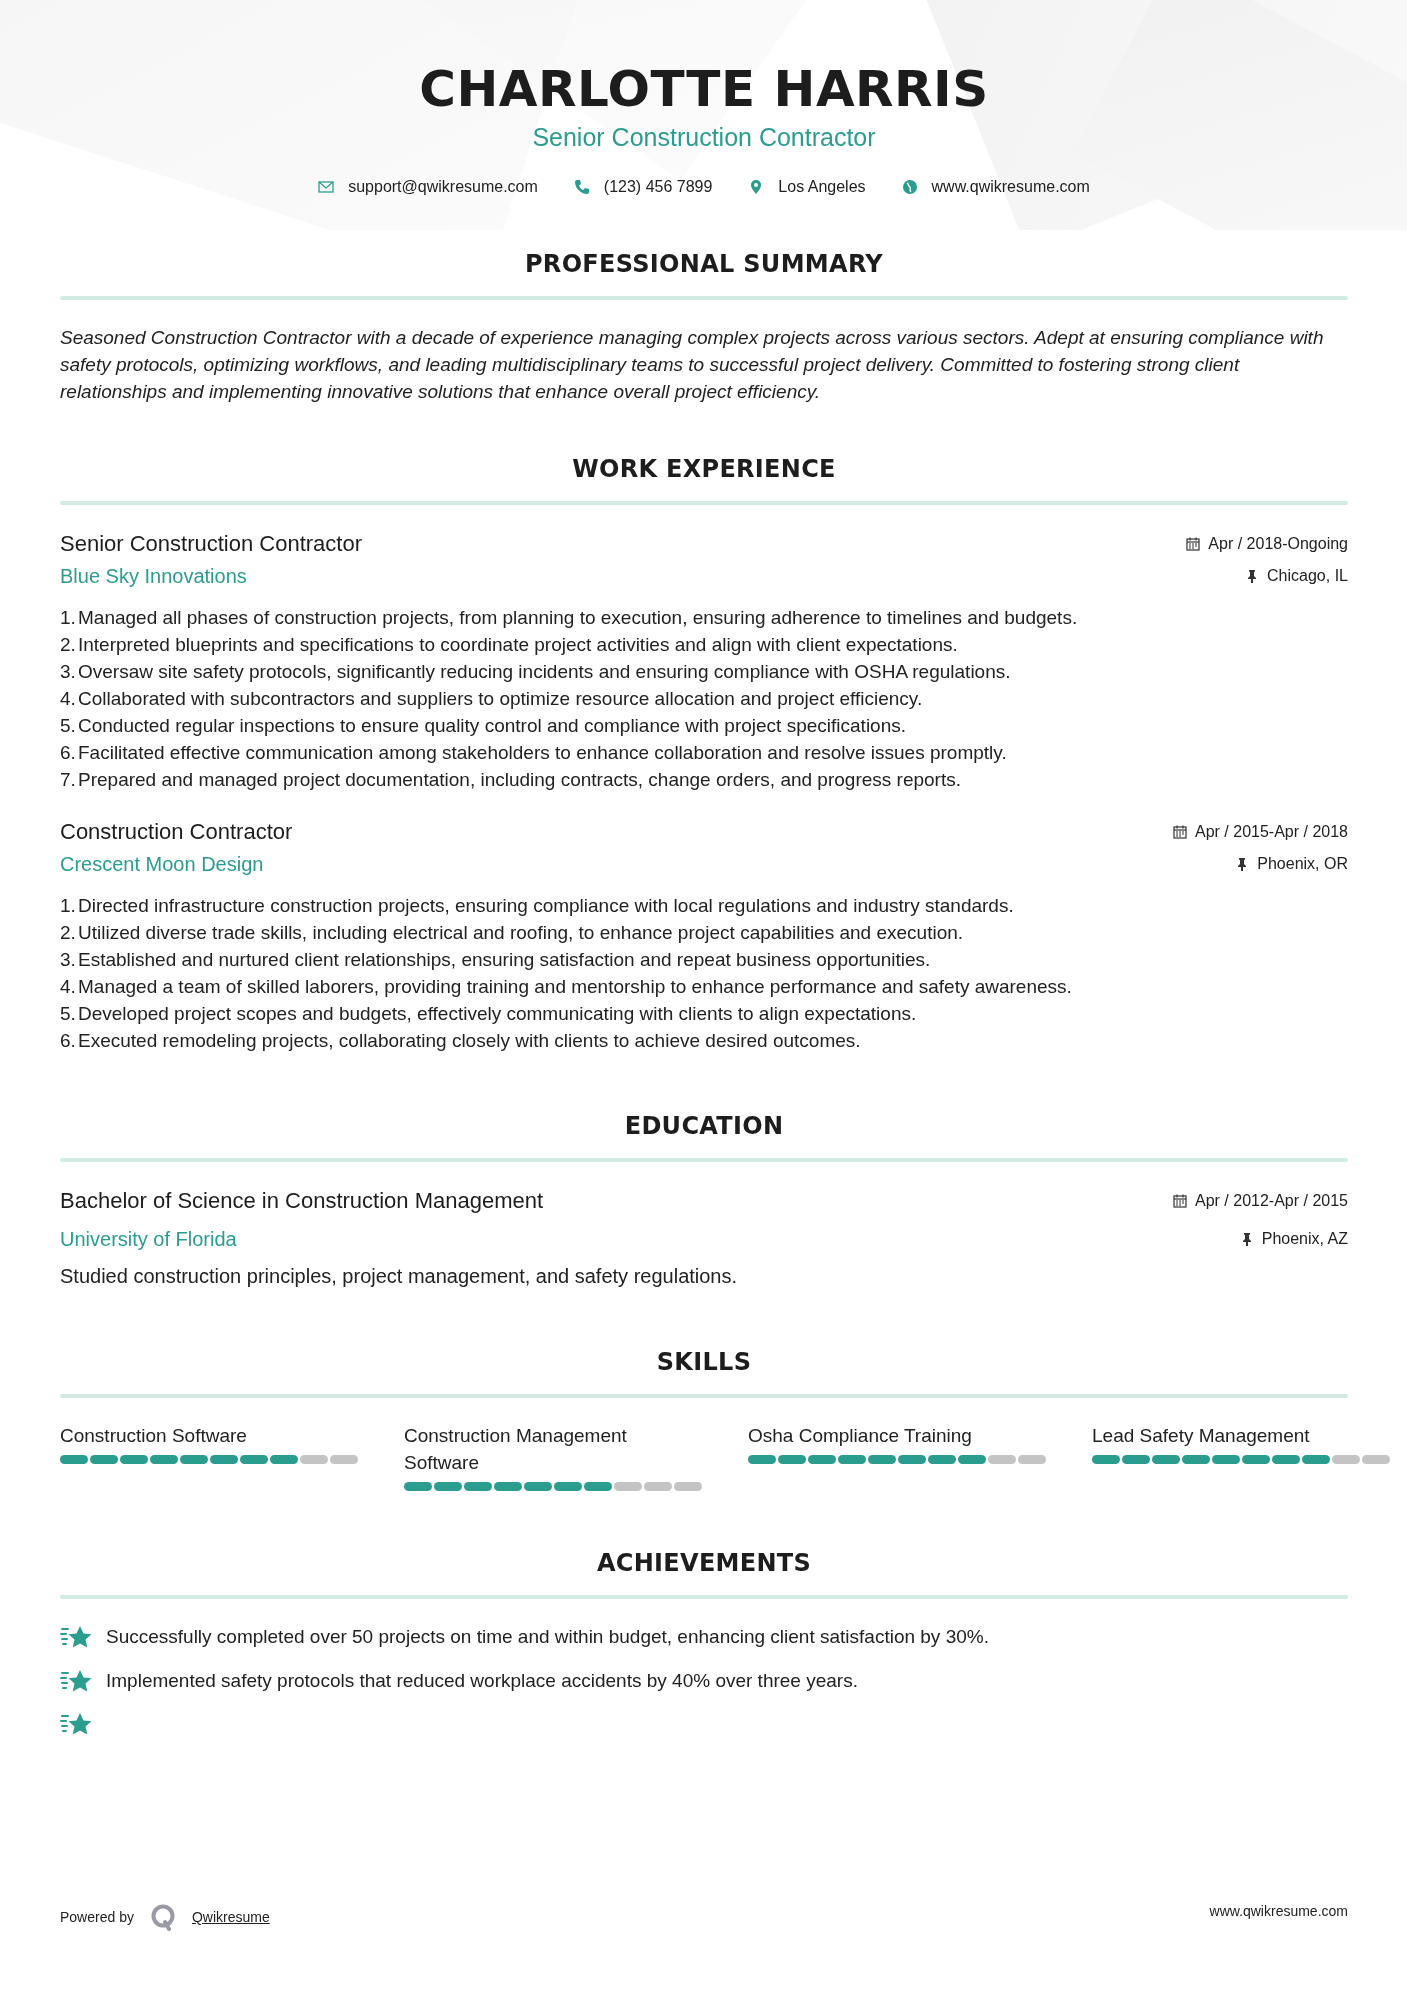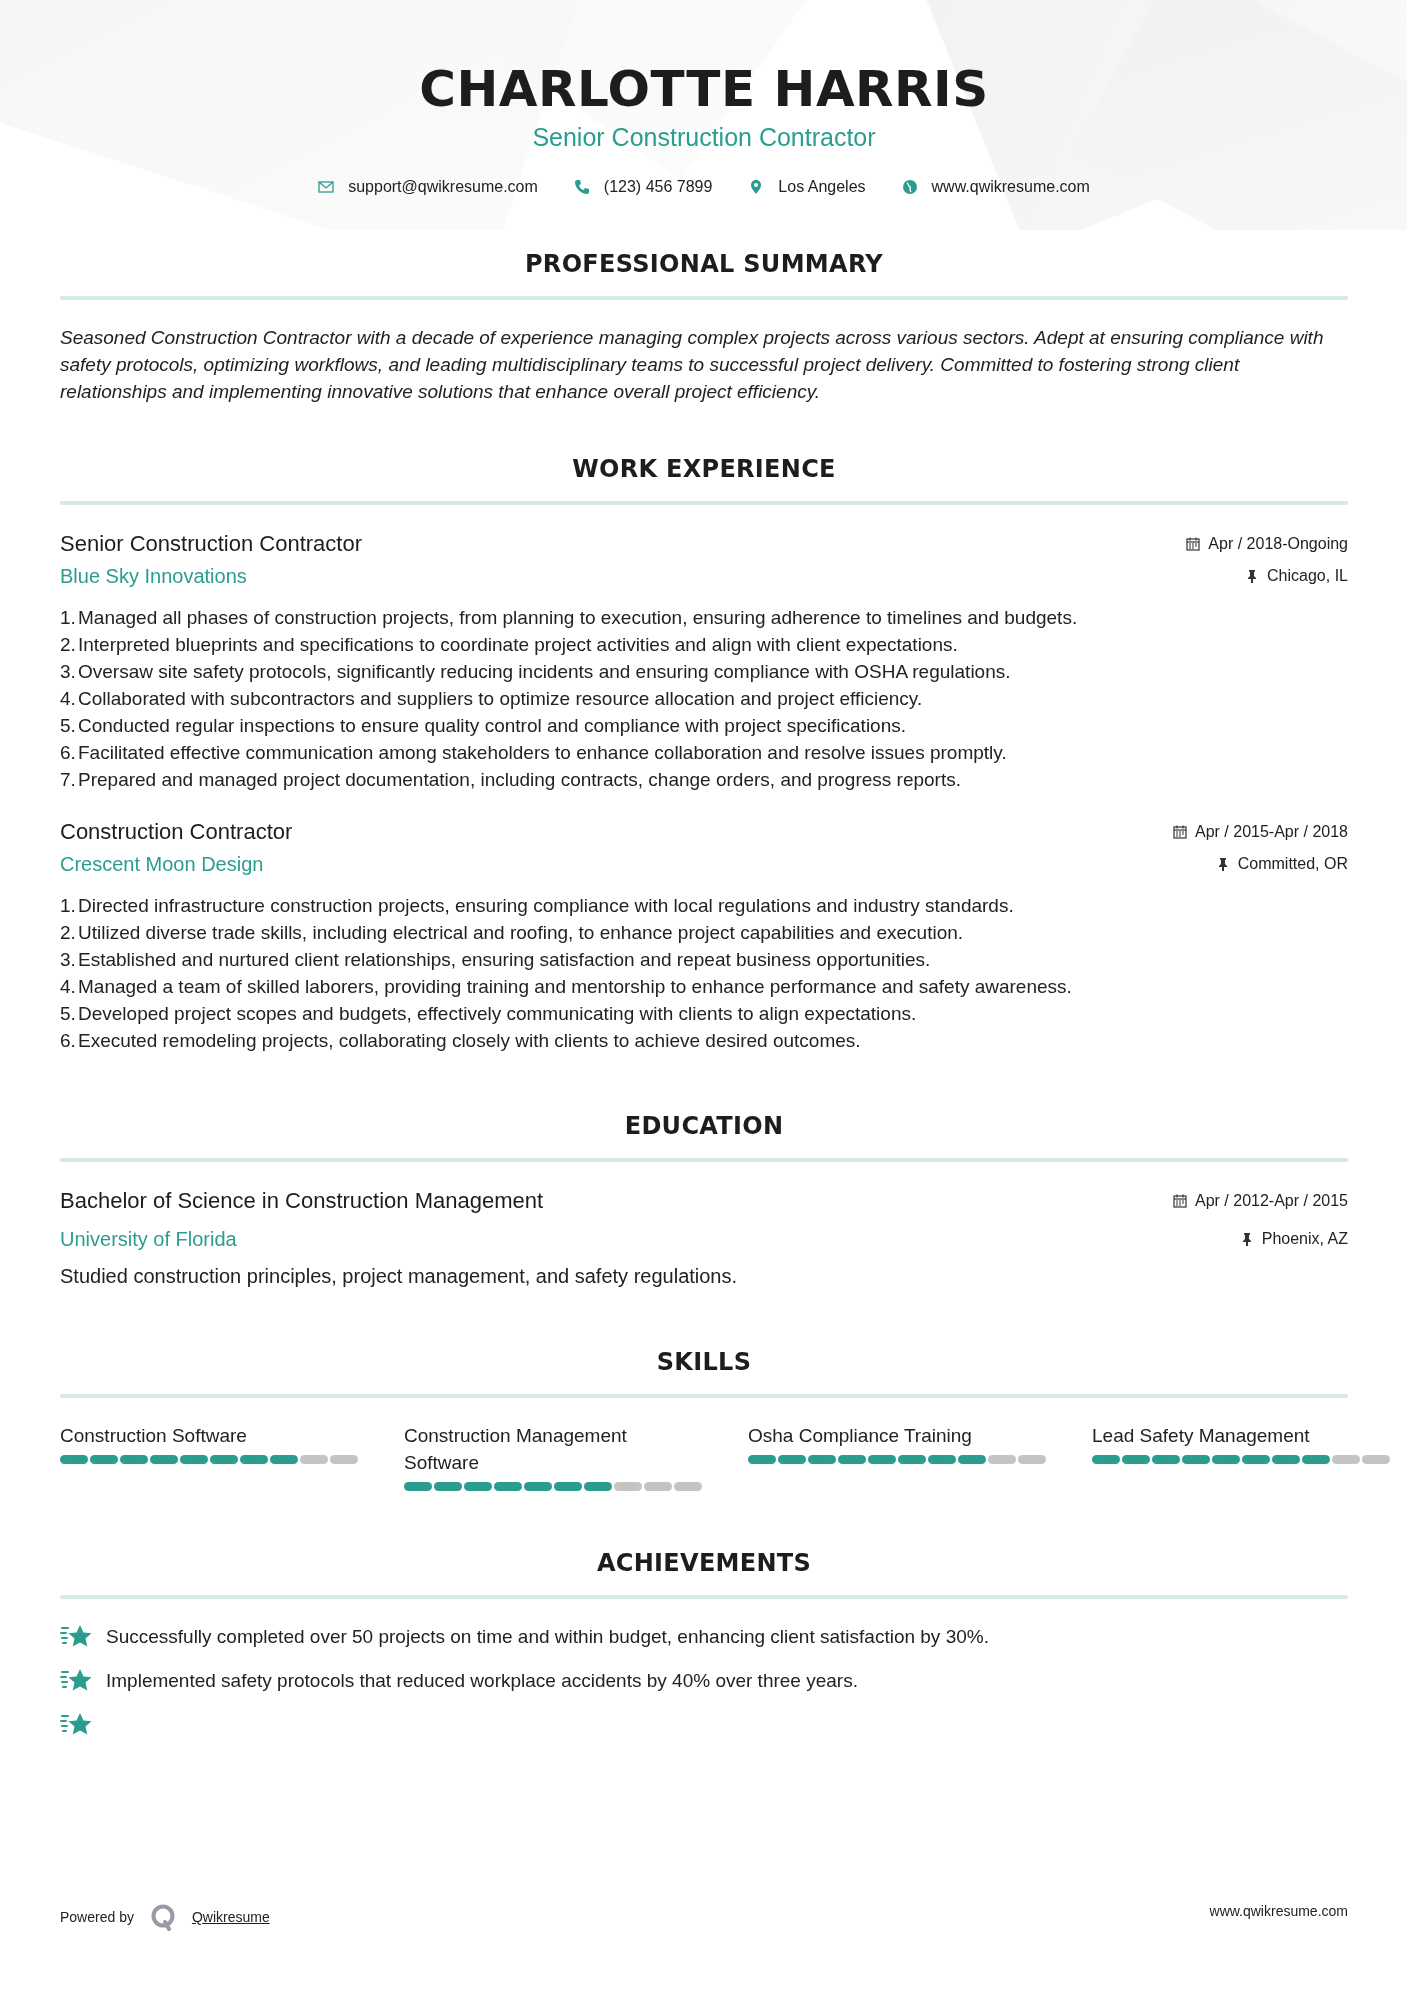--- a/index.html
+++ b/index.html
@@ -48,21 +48,21 @@
   .skills-section { margin-top: 60px; }
   .skills { display: flex; gap: 46px; margin-top: 24px; }
   .skill { width: 300px; }
   .skill-name { font-size: 19px; line-height: 27px; color: #222; }
   .bar { display: flex; gap: 2px; margin-top: 6px; }
   .seg { width: 28px; height: 9px; border-radius: 5px; background: #c4c4c4; }
   .seg.on { background: #2a9d8f; }
 
   .ach-section { margin-top: 58px; }
   .ach-list { margin-top: 24px; list-style: none; }
-  .ach { display: flex; font-size: 19px; line-height: 27px; color: #222; margin-bottom: 17px; }
+  .ach { display: flex; align-items: center; font-size: 19px; line-height: 27px; color: #222; margin-bottom: 17px; }
   .ach .icon { width: 34px; height: 26px; margin-right: 12px; flex: none; display: inline-flex; }
 
   .footer { position: absolute; left: 60px; top: 1903px; width: 1288px; display: flex; justify-content: space-between; align-items: flex-start; font-size: 14px; color: #222; z-index: 1; }
   .powered { display: flex; align-items: center; }
   .powered .q { margin: 0 14px 0 16px; display: inline-flex; }
   .powered a { color: #222; text-decoration: underline; }
 </style>
 </head>
 <body>
 
@@ -203,21 +203,21 @@
         </div>
       </div>
       <div class="job-sub">
         <div class="company">Crescent Moon Design</div>
         <div class="meta">
           <span class="icon">
               <svg viewBox="0 0 14 14">
                 <path d="M4 1h6v1.5l-1 .5v4l2 2v1H8v4H6v-4H3v-1l2-2V3l-1-.5Z" fill="#333"></path>
               </svg>
             </span>
-          <span>Committed, OR</span>
+          <span>Phoenix, OR</span>
         </div>
       </div>
       <ol class="bullets">
         <li>
             <span class="num">1.</span>
             <span>Directed infrastructure construction projects, ensuring compliance with local regulations and industry standards.</span>
           </li>
         <li>
             <span class="num">2.</span>
             <span>Utilized diverse trade skills, including electrical and roofing, to enhance project capabilities and execution.</span>

